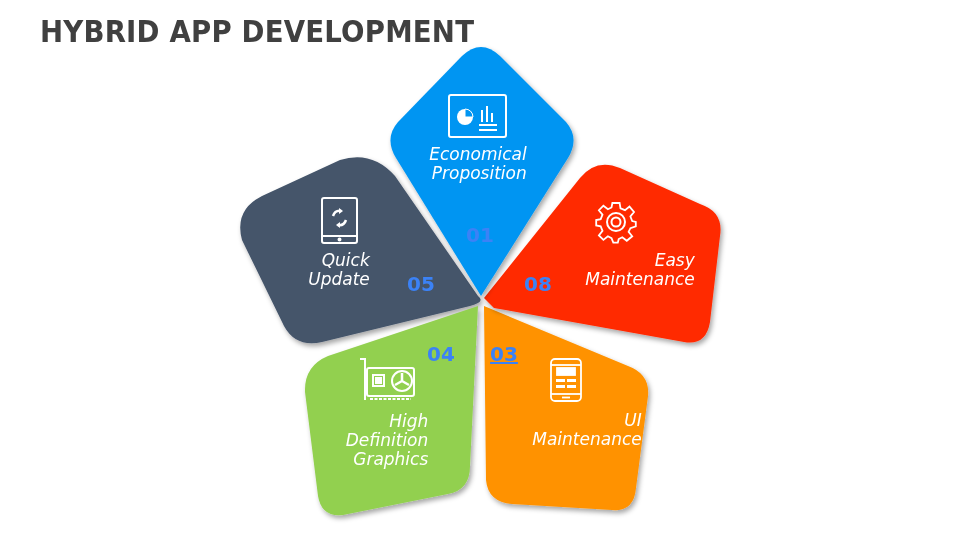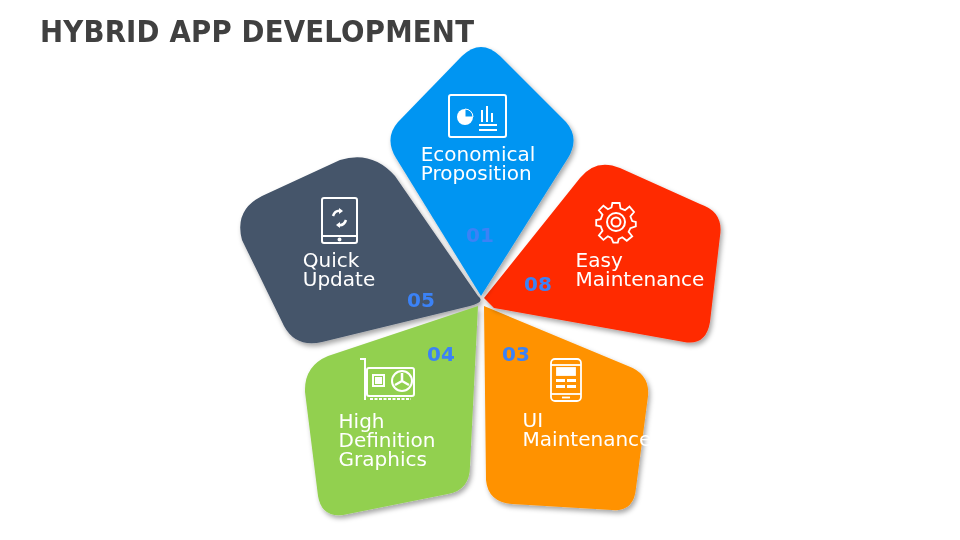--- a/index.html
+++ b/index.html
@@ -1,19 +1,19 @@
 <!DOCTYPE html>
 <html><head>
 <meta charset="utf-8">
 <style>
   html, body { margin: 0; padding: 0; }
   body { width: 960px; height: 540px; background: #ffffff; position: relative; overflow: hidden; font-family: "Liberation Sans", "DejaVu Sans", sans-serif; }
   .title { position: absolute; left: 40px; top: 14px; font-size: 30px; font-weight: bold; color: #404040; letter-spacing: 0.2px; font-family: "DejaVu Sans", sans-serif; transform: scaleX(0.92); transform-origin: left top; }
   svg.diagram { position: absolute; left: 0; top: 0; }
-  .label { position: absolute; color: #ffffff; font-size: 20px; text-align: left; line-height: 19px; font-family: "DejaVu Sans", sans-serif; transform: translateX(-50%); white-space: nowrap; }
+  .label { position: absolute; color: #ffffff; font-size: 17px; text-align: right; line-height: 19px; font-family: "DejaVu Sans", sans-serif; transform: translateX(-50%); white-space: nowrap; font-style: italic; }
   .num { position: absolute; color: #3b82f6; font-size: 20px; font-weight: bold; font-family: "DejaVu Sans", sans-serif; transform: translateX(-50%); }
 </style>
 </head>
 <body>
 
 <div class="title">HYBRID APP DEVELOPMENT</div>
 
 <svg class="diagram" width="960" height="540" viewBox="0 0 960 540">
   <defs>
     <filter id="sh" x="-20%" y="-20%" width="140%" height="140%">
@@ -86,30 +86,30 @@
   <div>Proposition</div>
 </div>
 <div class="num" style="left:480px; top:223px;">01</div>
 
 <div class="label" style="left:640px; top:251px;">
   <div>Easy</div>
   <div>Maintenance</div>
 </div>
 <div class="num" style="left:538px; top:272px;">08</div>
 
-<div class="num" style="left:516px; top:342px;">03</div>
+<div class="num" style="left:504px; top:342px;text-decoration:underline;">03</div>
 <div class="label" style="left:587px; top:411px;">
   <div>UI</div>
   <div>Maintenance</div>
 </div>
 
 <div class="num" style="left:441px; top:342px;">04</div>
 <div class="label" style="left:387px; top:412px;">
   <div>High</div>
   <div>Definition</div>
   <div>Graphics</div>
 </div>
 
 <div class="label" style="left:339px; top:251px;">
   <div>Quick</div>
   <div>Update</div>
 </div>
-<div class="num" style="left:421px; top:272px;margin-top:16px;">05</div>
+<div class="num" style="left:421px; top:272px;">05</div>
 
 </body></html>

